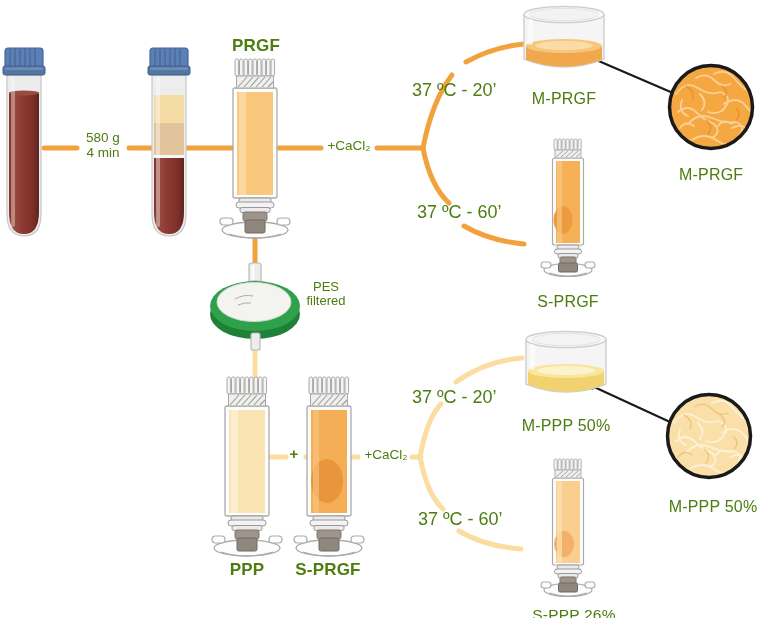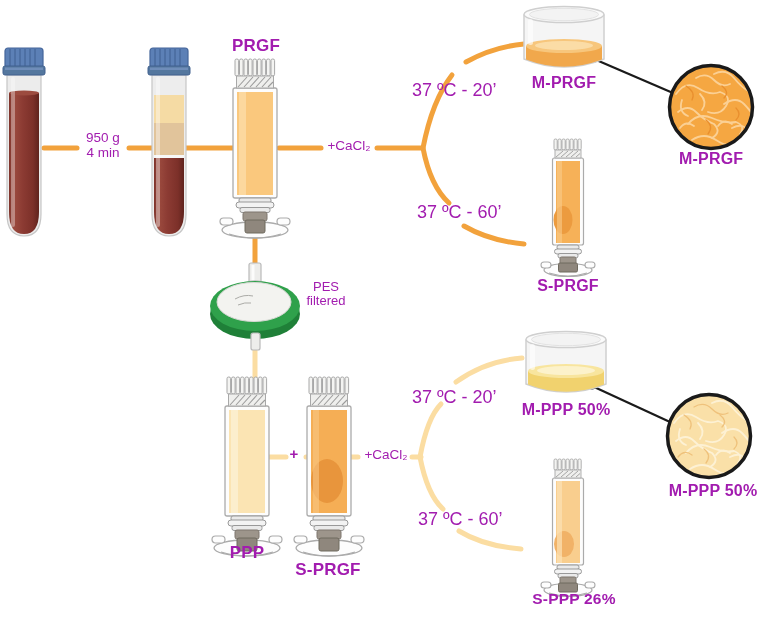--- a/index.html
+++ b/index.html
@@ -1,22 +1,22 @@
 <!DOCTYPE html>
 <html><head>
 <meta charset="utf-8">
 <style>
   html,body{margin:0;padding:0;background:#fff;}
   #figure{
     position:relative;width:758px;height:618px;background:#ffffff;overflow:hidden;
     font-family:"Liberation Sans","DejaVu Sans",sans-serif;color:#231f20;
   }
   .abs{position:absolute;}
-  .label{position:absolute;text-align:center;white-space:nowrap;color:#a21caf;line-height:1.1;}
-  .bold{font-weight:700;font-size:16px;letter-spacing:.2px;}
+  .label{position:absolute;text-align:center;white-space:nowrap;color:#4d7c0f;line-height:1.1;}
+  .bold{font-weight:400;font-size:16px;letter-spacing:.2px;margin-top:16px;}
   .bold-lg{font-weight:700;font-size:17px;letter-spacing:.2px;}
   .ann{font-size:13.5px;}
   .temp{font-size:18px;}
   .two-line span{display:block;}
   svg{display:block;}
 </style>
 </head>
 <body>
 
 <div id="figure">
@@ -324,38 +324,38 @@
     <path d="M16 19 L23 13 M21 19 L28 13 M26 19 L33 13 M31 19 L38 13 M36 19 L40 15.5" stroke="#9C9C9C" stroke-width="0.9"></path>
     <rect x="17" y="107" width="22" height="4.5" rx="2" fill="#EAEAEA" stroke="#999999"></rect>
     <rect x="14.5" y="111" width="27" height="5" rx="2.5" fill="#F3F3F3" stroke="#999999"></rect>
     <rect x="18" y="115.5" width="20" height="4.5" rx="2" fill="#EAEAEA" stroke="#999999"></rect>
     <rect x="20" y="119" width="16" height="7" rx="1.5" fill="#9D958B" stroke="#7E776E"></rect>
     <rect x="18.5" y="125" width="19" height="9" rx="1.5" fill="#8F877D" stroke="#6F6A5F"></rect>
     <path d="M9 135 Q28 141 47 135" stroke="#ABABAB" stroke-width="1.1" fill="none"></path>
   </svg>
 
   <div class="label two-line ann" style="left:76px;top:131px;width:54px">
-    <span>950 g</span>
+    <span>580 g</span>
     <span>4 min</span>
   </div>
 
   <div class="label bold-lg" style="left:223px;top:37px;width:66px">PRGF</div>
   <div class="label ann" style="left:323px;top:139px;width:52px">+CaCl₂</div>
   <div class="label temp" style="left:412px;top:81px;width:60px">37 ºC - 20’</div>
   <div class="label temp" style="left:417px;top:203px;width:60px">37 ºC - 60’</div>
   <div class="label bold" style="left:522px;top:74px;width:84px">M-PRGF</div>
   <div class="label bold" style="left:536px;top:277px;width:64px">S-PRGF</div>
   <div class="label bold" style="left:679px;top:150px;width:64px">M-PRGF</div>
 
   <div class="label two-line" style="left:298px;top:280px;width:56px;font-size:13px">
     <span>PES</span>
     <span>filtered</span>
   </div>
 
-  <div class="label bold-lg" style="left:221px;top:544px;width:52px">PPP</div>
+  <div class="label bold-lg" style="left:221px;top:561px;width:52px">PPP</div>
   <div class="label bold-lg" style="left:294px;top:561px;width:68px">S-PRGF</div>
   <div class="label" style="left:284px;top:446px;width:20px;font-size:15px;font-weight:600">+</div>
   <div class="label ann" style="left:362px;top:448px;width:48px">+CaCl₂</div>
   <div class="label temp" style="left:412px;top:388px;width:60px">37 ºC - 20’</div>
   <div class="label temp" style="left:418px;top:510px;width:60px">37 ºC - 60’</div>
   <div class="label bold" style="left:516px;top:401px;width:100px">M-PPP 50%</div>
   <div class="label bold" style="left:663px;top:482px;width:100px">M-PPP 50%</div>
   <div class="label bold" style="left:524px;top:590px;width:100px;font-size:15.5px">S-PPP 26%</div>
 
 </div>

